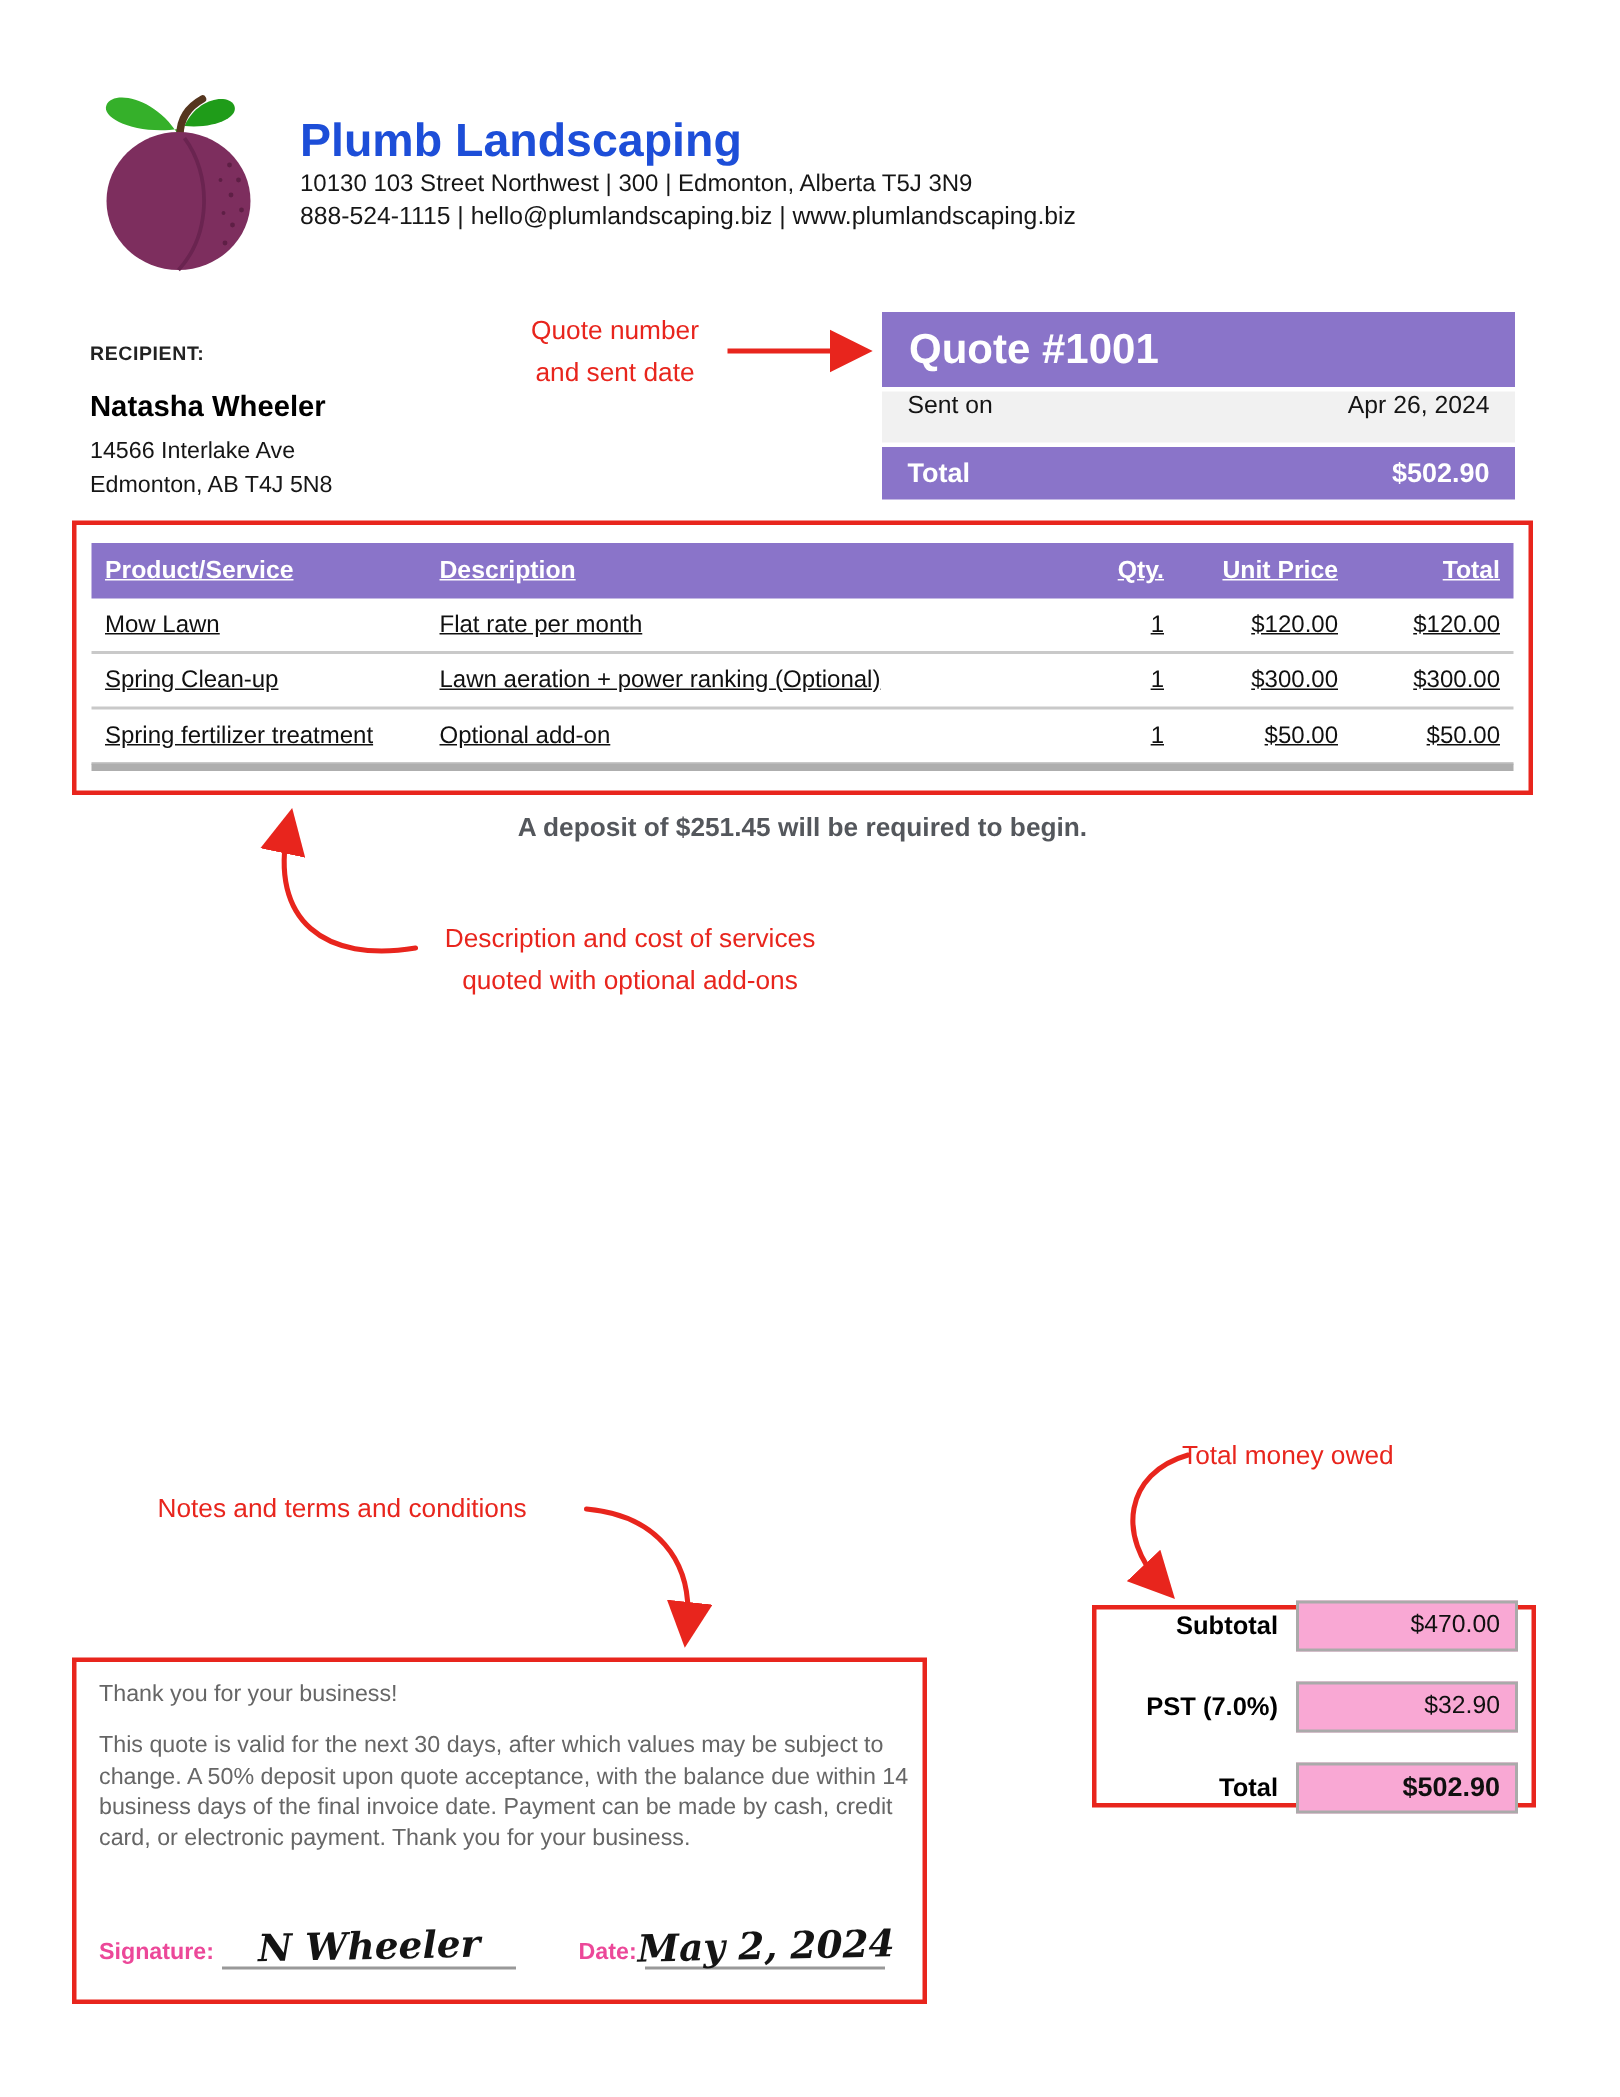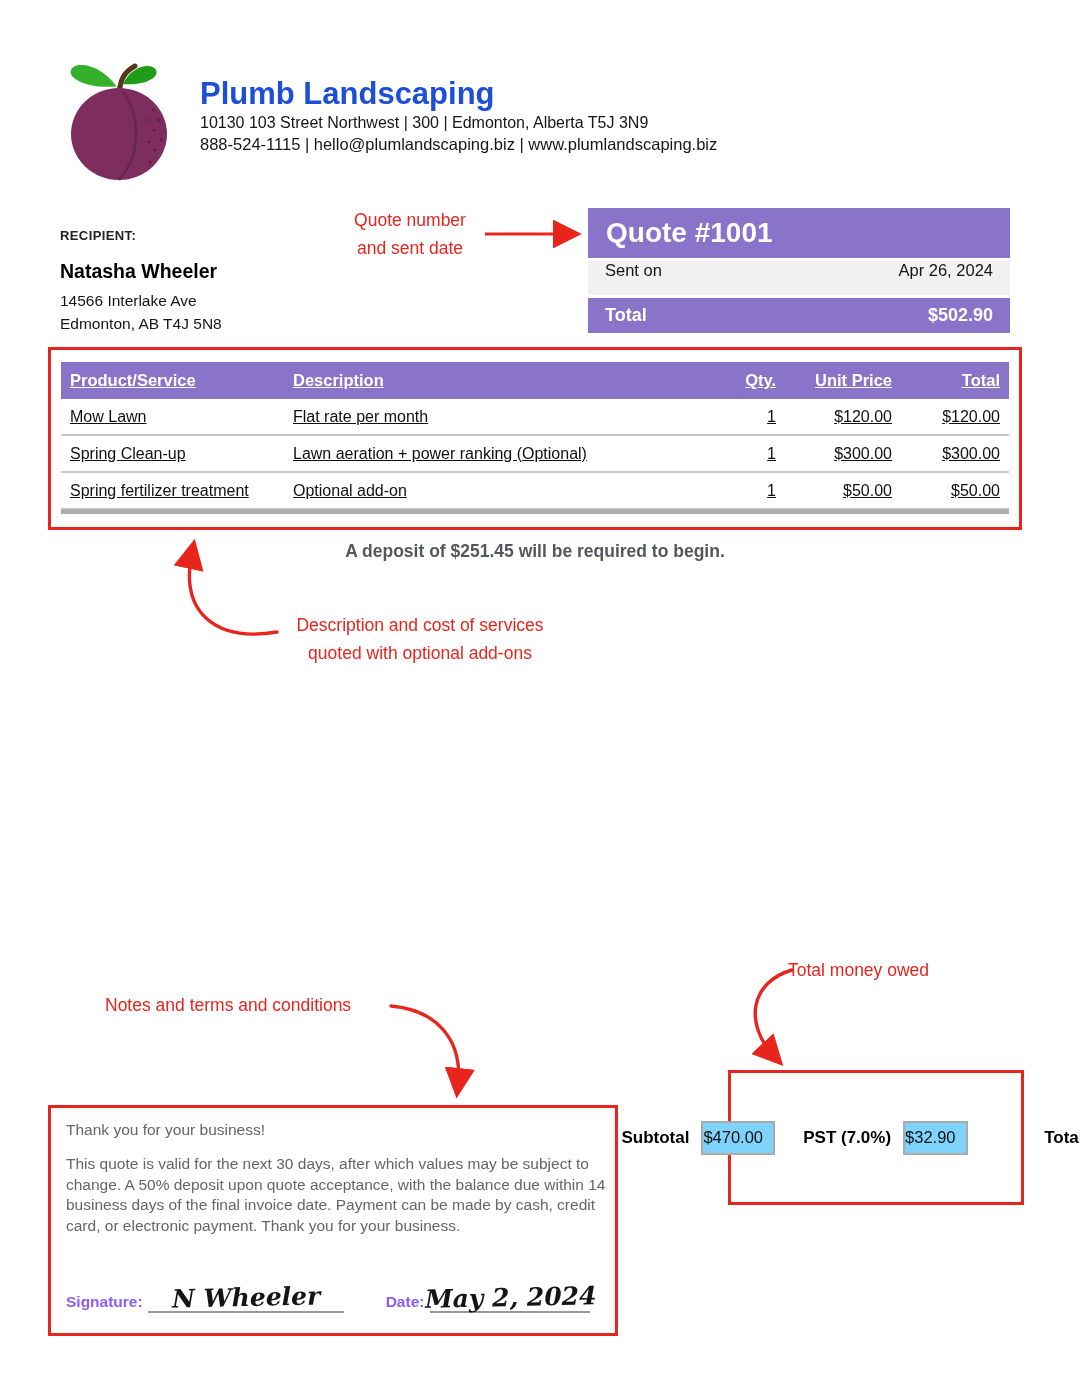--- a/index.html
+++ b/index.html
@@ -73,45 +73,45 @@
   
   .deposit-note {
     left: 48px; top: 541px; width: 974px; text-align: center;
     font-size: 17.5px; font-weight: bold; color: #54575c;
   }
 
   
   .totals-box {
     left: 728px; top: 1070px; width: 296px; height: 135px;
     border: 3px solid #e8251d; background: #fff;
-    display: flex; flex-direction: row; justify-content: center;
-    padding: 6px 9px; gap: 4px;
+    display: flex; flex-direction: column; justify-content: center;
+    padding: 6px 9px; gap: 20px;
   }
   .tot-row { display: flex; align-items: center; }
   .tot-label { width: 112px; text-align: right; font-size: 17px; font-weight: bold; color: #000; }
   .tot-value-box {
     margin-left: 12px; flex: 1; height: 34px;
-    border: 2px solid #aaaaaa; background: #7dd3fc;
+    border: 2px solid #aaaaaa; background: #f9a8d4;
     display: flex; align-items: center; justify-content: flex-end;
     padding-right: 10px; font-size: 16.5px; color: #101010;
   }
   .tot-row.grand .tot-value-box { font-weight: bold; font-size: 18px; }
 
   
   .notes-box {
     left: 48px; top: 1105px; width: 570px; height: 231px;
     border: 3px solid #e8251d; background: #fff; padding: 13px 15px;
   }
   .notes-thanks { font-size: 15.5px; color: #666; }
   .notes-terms  { margin-top: 15px; font-size: 15.5px; color: #666; line-height: 1.33; width: 545px; }
   .signature-row {
     position: absolute; left: 15px; right: 15px; bottom: 20px;
     display: flex; align-items: flex-end;
   }
-  .sig-label { font-size: 15.5px; font-weight: bold; color: #8b5cf6; padding-bottom: 2px; margin-top: 46px; }
+  .sig-label { font-size: 15.5px; font-weight: bold; color: #ec4899; padding-bottom: 2px; margin-top: 46px; }
   .sig-line {
     border-bottom: 2px solid #999; text-align: center;
     height: 34px; display: flex; align-items: flex-end; justify-content: center;
   }
   .sig-line.name { width: 196px; margin-left: 5px; }
   .sig-line.date { width: 160px; margin-left: 6px; }
   .date-label { margin-left: 42px; }
   .handwriting {
     font-family: "DejaVu Serif", serif; font-style: italic; font-weight: 600;
     font-size: 25px; color: #141414; white-space: nowrap;

